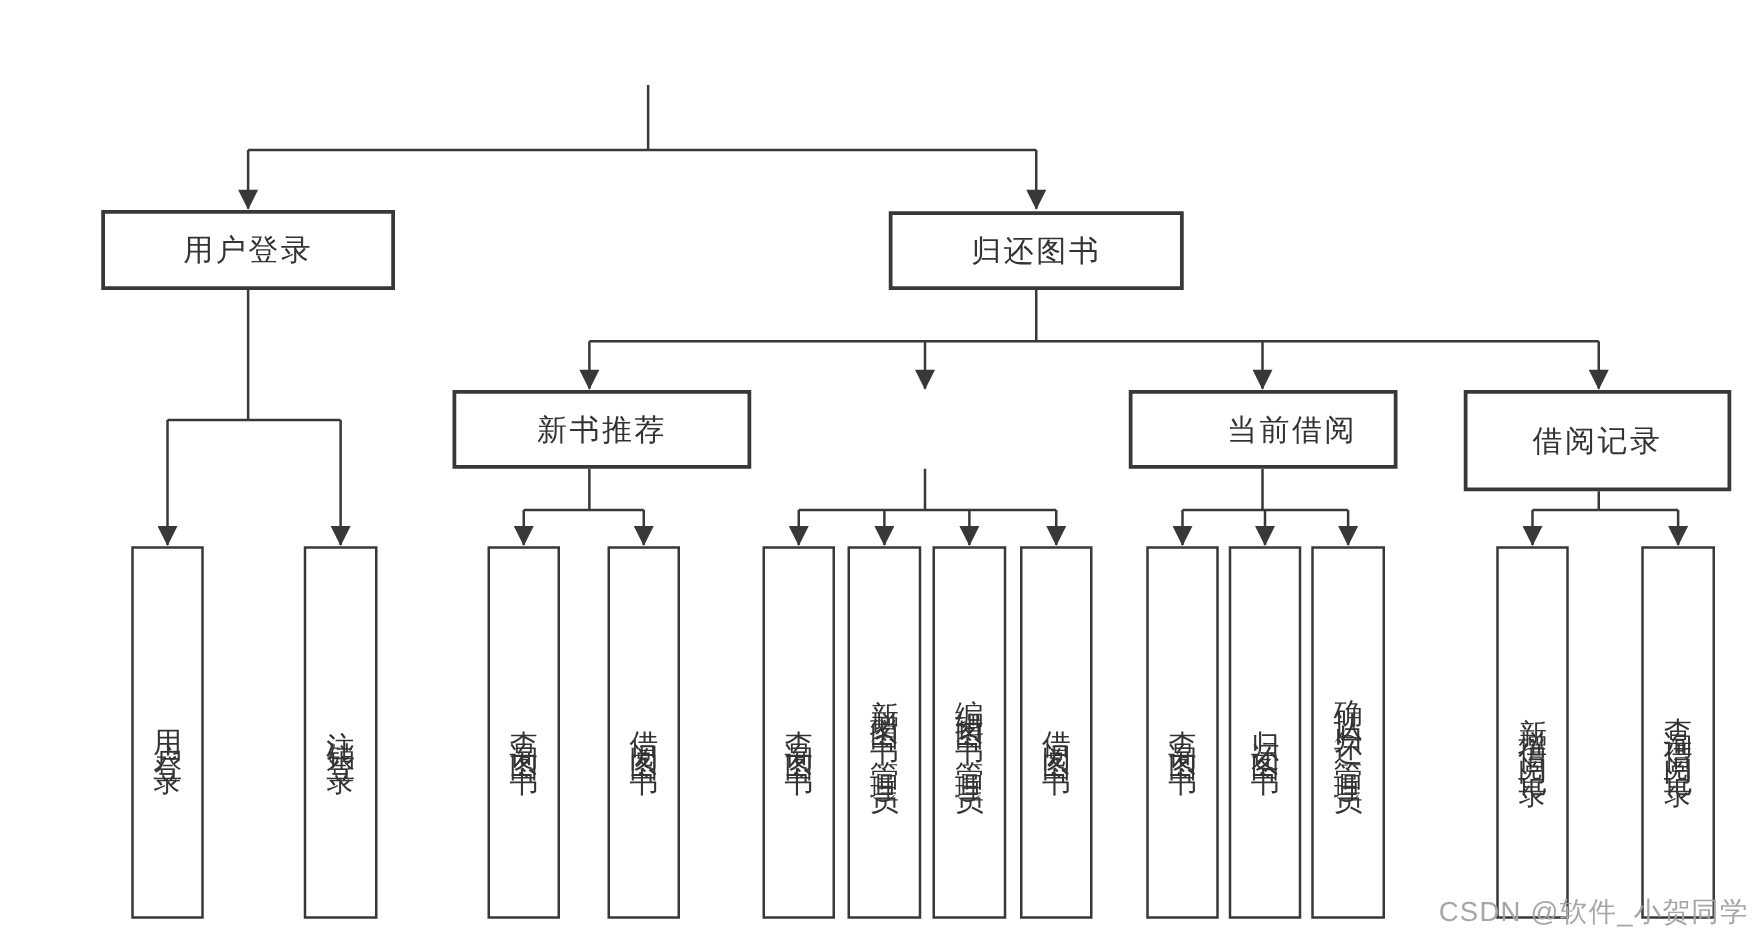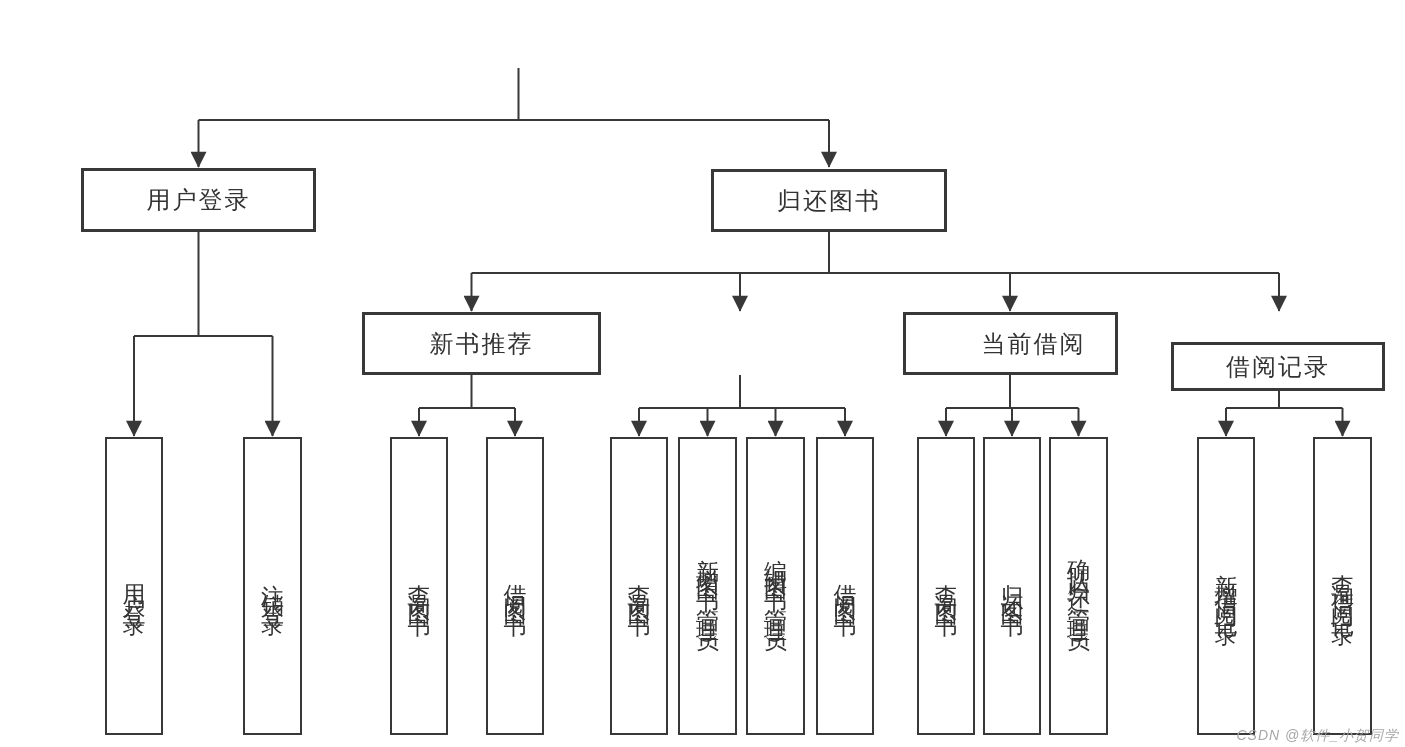--- a/index.html
+++ b/index.html
@@ -37,26 +37,25 @@
     writing-mode: vertical-rl;
     text-orientation: mixed;
     font-size: 23px;
     letter-spacing: 10px;
     line-height: 1;
   }
   .watermark {
     position: absolute;
     right: 6px;
     bottom: 2px;
-    font-size: 14px;
+    font-size: 22px;
     color: #a6a6a6;
     letter-spacing: 1px;
     z-index: 5;
     white-space: nowrap;
-    font-style: italic;
   }
 </style>
 </head>
 <body>
 
 <div class="canvas">
 
   <svg class="connectors" viewBox="0 0 1405 747" xmlns="http://www.w3.org/2000/svg">
     <defs>
       <marker id="arrow" viewBox="0 0 10 10" refX="9.5" refY="5" markerWidth="10" markerHeight="8" orient="auto">
@@ -107,21 +106,21 @@
   <div class="node" style="left:711px; top:169px; width:236px; height:63px;">
     <span>归还图书</span>
   </div>
 
   <div class="node" style="left:362px; top:312px; width:239px; height:63px;font-family:Liberation Mono, monospace;">
     <span>新书推荐</span>
   </div>
   <div class="node" style="left:903px; top:312px; width:215px; height:63px;padding-left:46px;">
     <span>当前借阅</span>
   </div>
-  <div class="node" style="left:1171px; top:312px; width:214px; height:49px;margin-top:30px;">
+  <div class="node" style="left:1171px; top:312px; width:214px; height:81px;">
     <span>借阅记录</span>
   </div>
 
   <div class="node leaf" style="left:105px; top:437px; width:58px; height:298px;">
     <span class="vtext">用户登录</span>
   </div>
   <div class="node leaf" style="left:243px; top:437px; width:59px; height:298px;">
     <span class="vtext">注销登录</span>
   </div>
 

